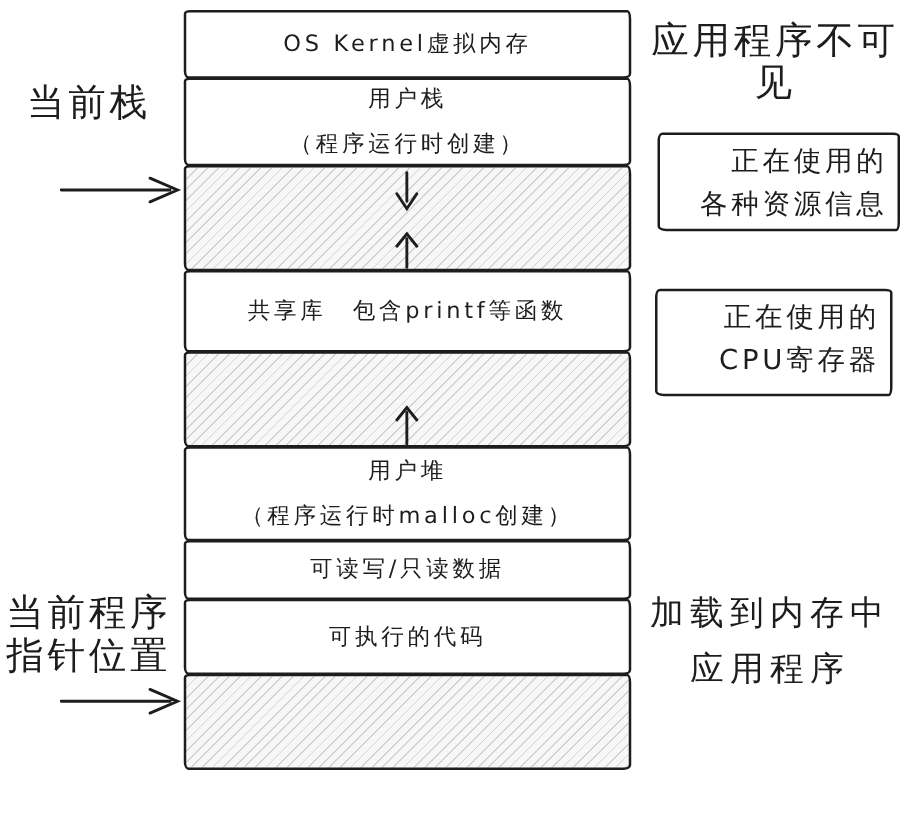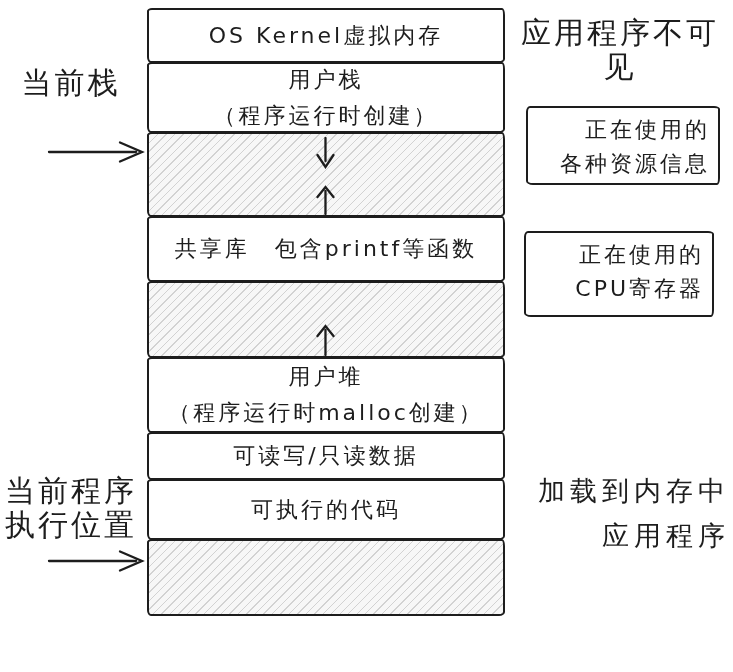--- a/index.html
+++ b/index.html
@@ -20,21 +20,21 @@
     display: flex; flex-direction: column;
   }
   .row {
     box-sizing: border-box;
     border: 2.5px solid #1d1d1d;
     border-radius: 5px 3px 6px 4px / 3px 7px 4px 6px;
     background: #ffffff;
     position: relative;
     display: flex; flex-direction: column;
     align-items: center; justify-content: center;
-    font-size: 22px;
+    font-size: 18px;
     letter-spacing: 3px;
     line-height: 36px;
     text-align: center;
   }
   .row + .row { margin-top: -1px; }
   .hatch {
     background-color: #f7f7f7;
     background-image: repeating-linear-gradient(135deg,
       rgba(150,150,150,0.38) 0px, rgba(150,150,150,0.38) 1px,
       transparent 1px, transparent 6px);
@@ -62,38 +62,39 @@
     letter-spacing: 3px;
     line-height: 34px;
     text-align: right;
   }
   .harrow { position: absolute; }
   .big-note {
     position: absolute;
     font-size: 27px;
     letter-spacing: 5px;
     line-height: 45px;
-    text-align: right;
+    text-align: center;
+    font-family: Liberation Serif, serif;
   }
 </style>
 </head>
 <body>
 
 <div class="page">
 
   <div class="note note-left" style="top:66px">
     <div>当前栈</div>
   </div>
   <svg class="harrow" style="left:46px; top:139px" width="104" height="26" viewBox="0 0 104 26">
     <path d="M3 13 H90 M74 3.5 L96 13 L74 22.5" fill="none" stroke="#1d1d1d" stroke-width="2.3" stroke-linecap="round"></path>
   </svg>
 
   <div class="note note-left" style="top:474px">
     <div>当前程序</div>
-    <div>执行位置</div>
+    <div>指针位置</div>
   </div>
   <svg class="harrow" style="left:46px; top:548px" width="104" height="26" viewBox="0 0 104 26">
     <path d="M3 13 H90 M74 3.5 L96 13 L74 22.5" fill="none" stroke="#1d1d1d" stroke-width="2.3" stroke-linecap="round"></path>
   </svg>
 
   <div class="stack">
 
     <div class="row" style="height:55px">
       <span>OS Kernel虚拟内存</span>
     </div>

